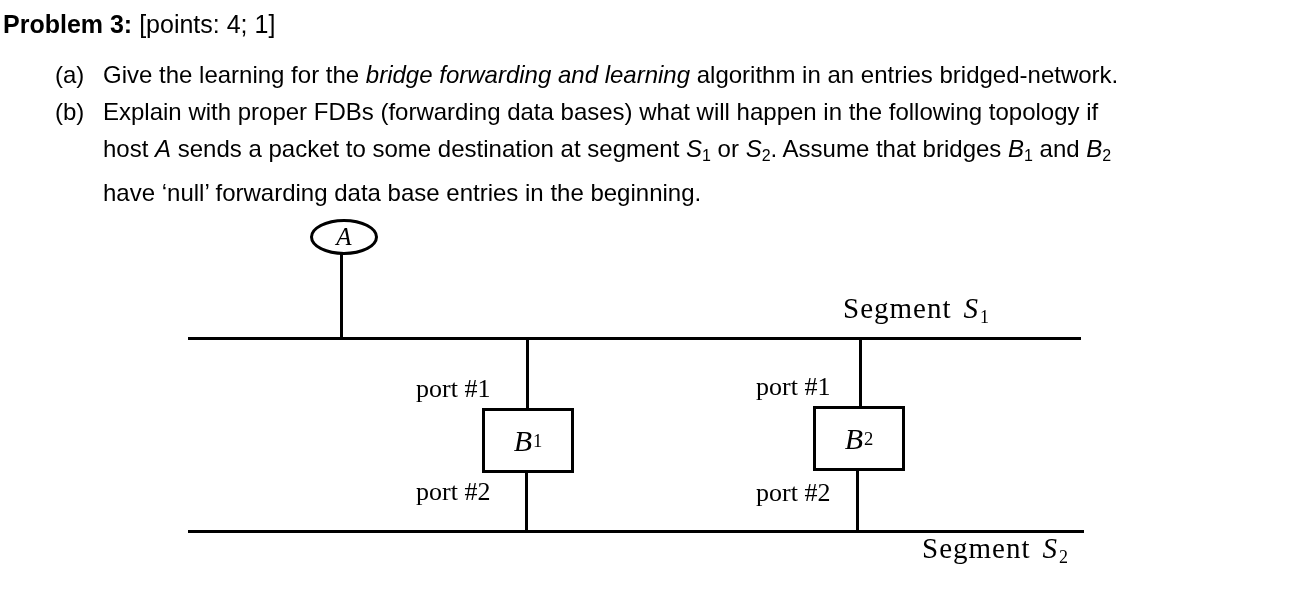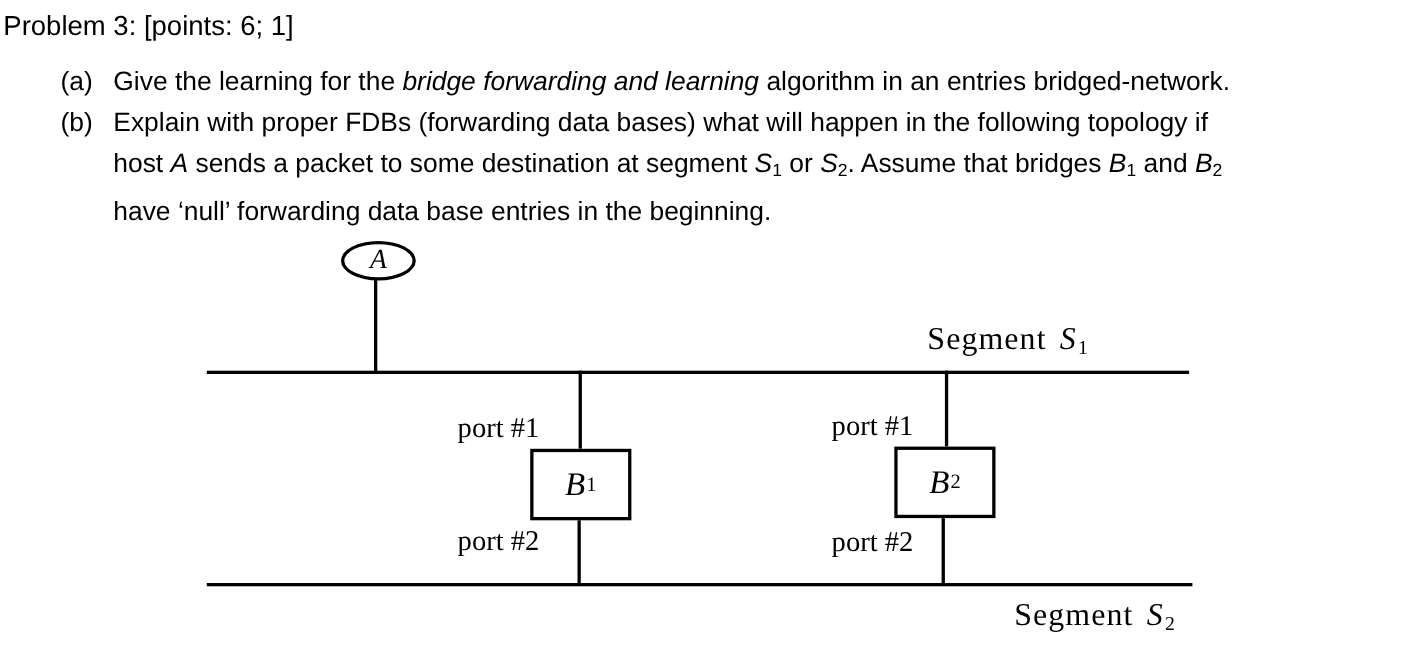--- a/index.html
+++ b/index.html
@@ -10,21 +10,21 @@
     font-family: "Liberation Sans", sans-serif;
     color: #000000;
     overflow: hidden;
   }
 
   
   .title {
     position: absolute; left: 3px; top: 9px;
     font-size: 25px; line-height: 30px;
   }
-  .title .bold { font-weight: normal; }
+  .title .bold { font-weight: bold; }
 
   .parts { position: absolute; left: 55px; top: 56px; }
   .part { display: flex; font-size: 24px; line-height: 37px; }
   .part .marker { flex: 0 0 48px; }
   .part .ptext { width: 1160px; }
   .bsub { font-size: 16px; vertical-align: -4px; }
   i { }
 
   
   .diagram { position: absolute; left: 0; top: 205px; width: 1296px; height: 397px; }
@@ -53,21 +53,21 @@
     font-size: 26px; line-height: 28px; white-space: nowrap;
   }
   .seg-label { font-size: 29px; line-height: 34px; letter-spacing: 1px; }
   .seg-label .sym { font-style: italic; margin-left: 12px; }
   .dsub { font-size: 0.62em; vertical-align: -0.28em; margin-left: 1px; letter-spacing: 0; }
 </style>
 </head>
 <body>
 
 <div class="title">
-  <span class="bold">Problem 3:</span><span> [points: 6; 1]</span>
+  <span class="bold">Problem 3:</span><span> [points: 4; 1]</span>
 </div>
 
 <div class="parts">
   <div class="part">
     <span class="marker">(a)</span>
     <span class="ptext"><span>Give the learning for the </span><i>bridge forwarding and learning</i><span> algorithm in an entries bridged-network.</span></span>
   </div>
   <div class="part">
     <span class="marker">(b)</span>
     <span class="ptext"><span>Explain with proper FDBs (forwarding data bases) what will happen in the following topology if</span><br><span>host </span><i>A</i><span> sends a packet to some destination at segment </span><i>S</i><span class="bsub">1</span><span> or </span><i>S</i><span class="bsub">2</span><span>. Assume that bridges </span><i>B</i><span class="bsub">1</span><span> and </span><i>B</i><span class="bsub">2</span><br><span>have ‘null’ forwarding data base entries in the beginning.</span></span>
@@ -96,15 +96,15 @@
   <div class="vline" style="left:859px; top:132px; height:69px;"></div>
   <div class="dlabel" style="left:756px; top:168px;"><span>port #1</span></div>
   <div class="bridge-box" style="left:813px; top:201px;">
     <span class="sym">B</span>
       <span class="dsub">2</span>
   </div>
   <div class="vline" style="left:856px; top:266px; height:59px;"></div>
   <div class="dlabel" style="left:756px; top:274px;"><span>port #2</span></div>
 
   <div class="hline" style="left:188px; top:325px; width:896px;"></div>
-  <div class="dlabel seg-label" style="left:922px; top:337px;"><span>Segment</span><span class="sym">S</span><span class="dsub">2</span></div>
+  <div class="dlabel seg-label" style="left:922px; top:326px;"><span>Segment</span><span class="sym">S</span><span class="dsub">2</span></div>
 
 </div>
 
 </body></html>

